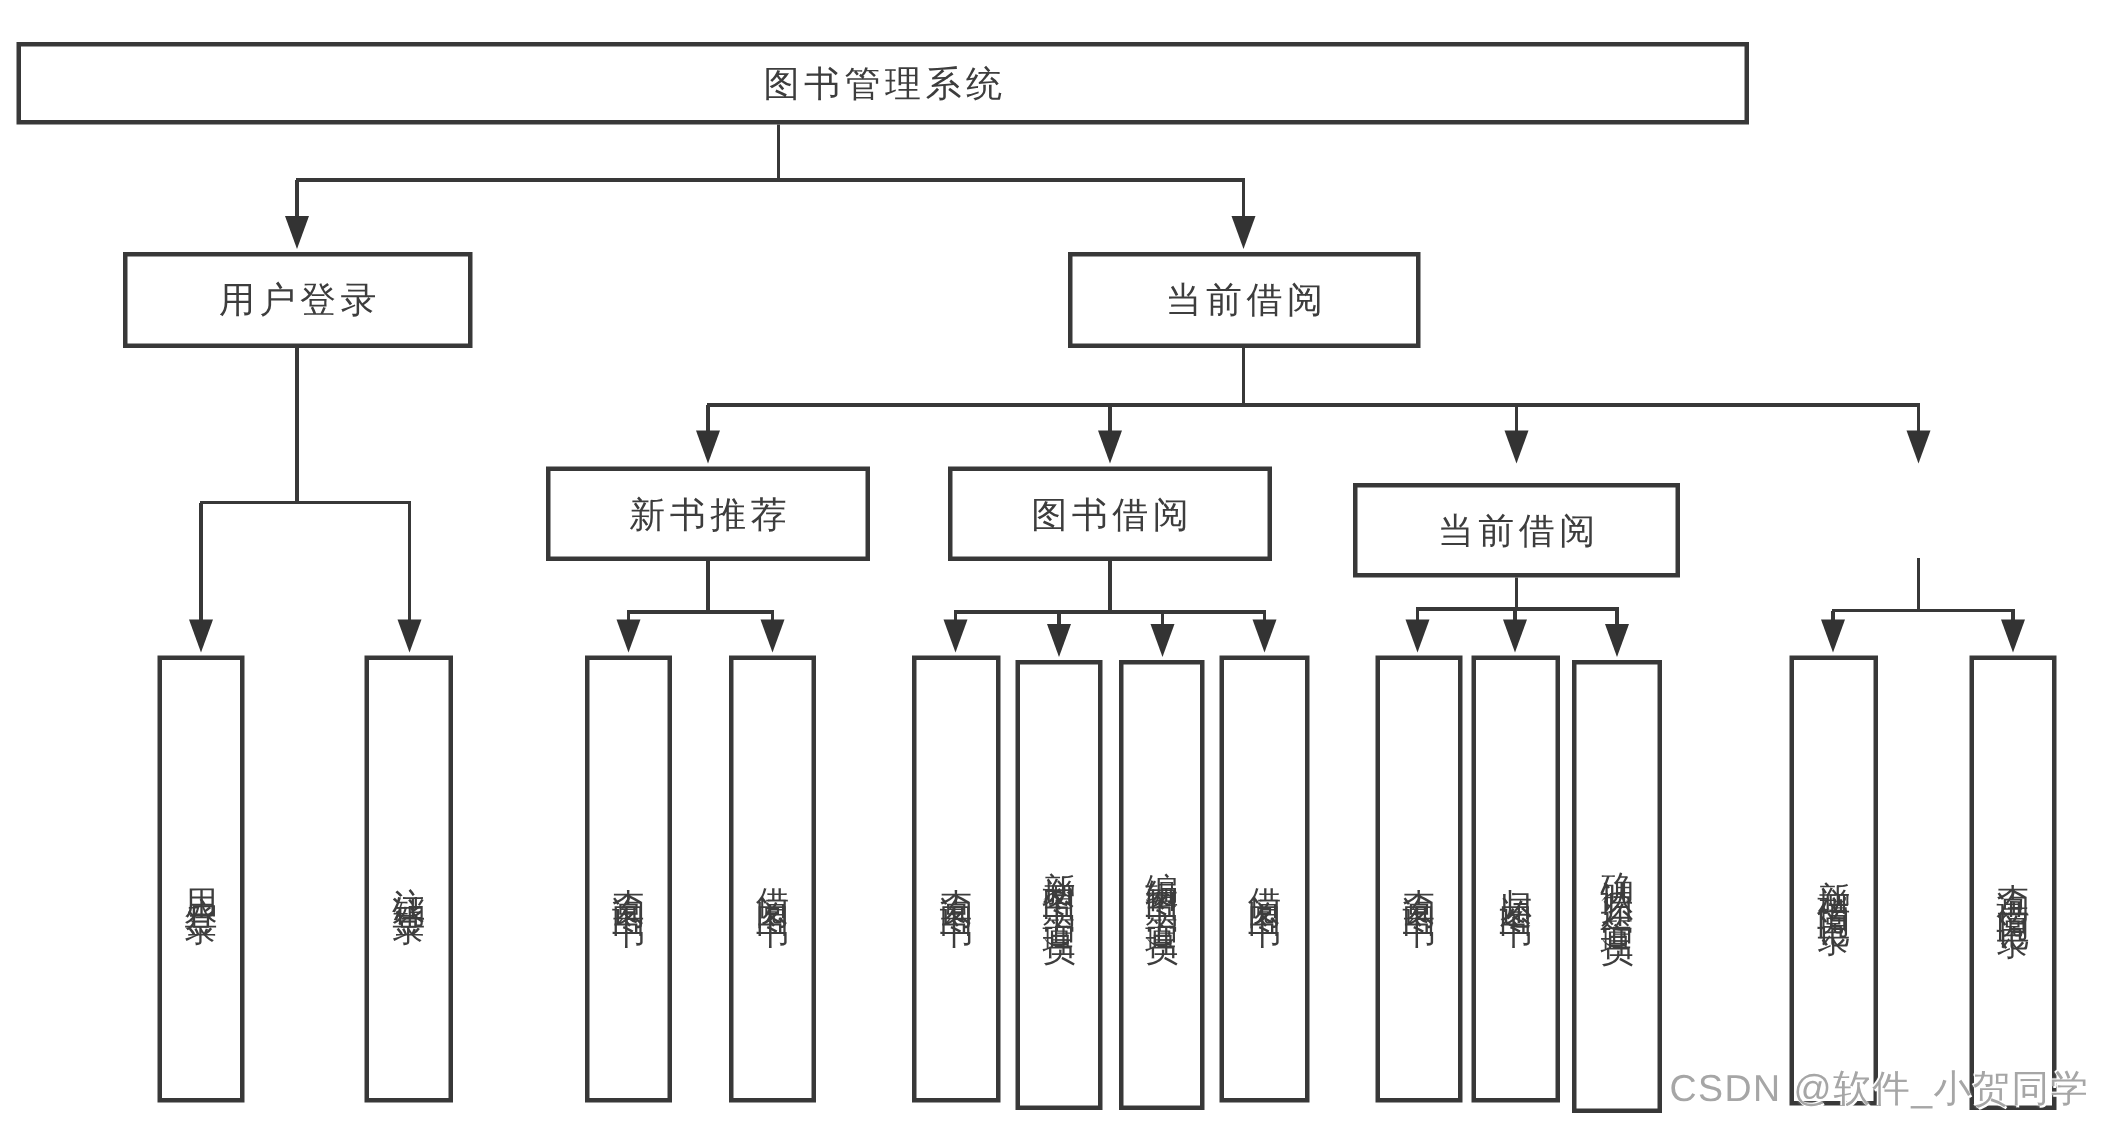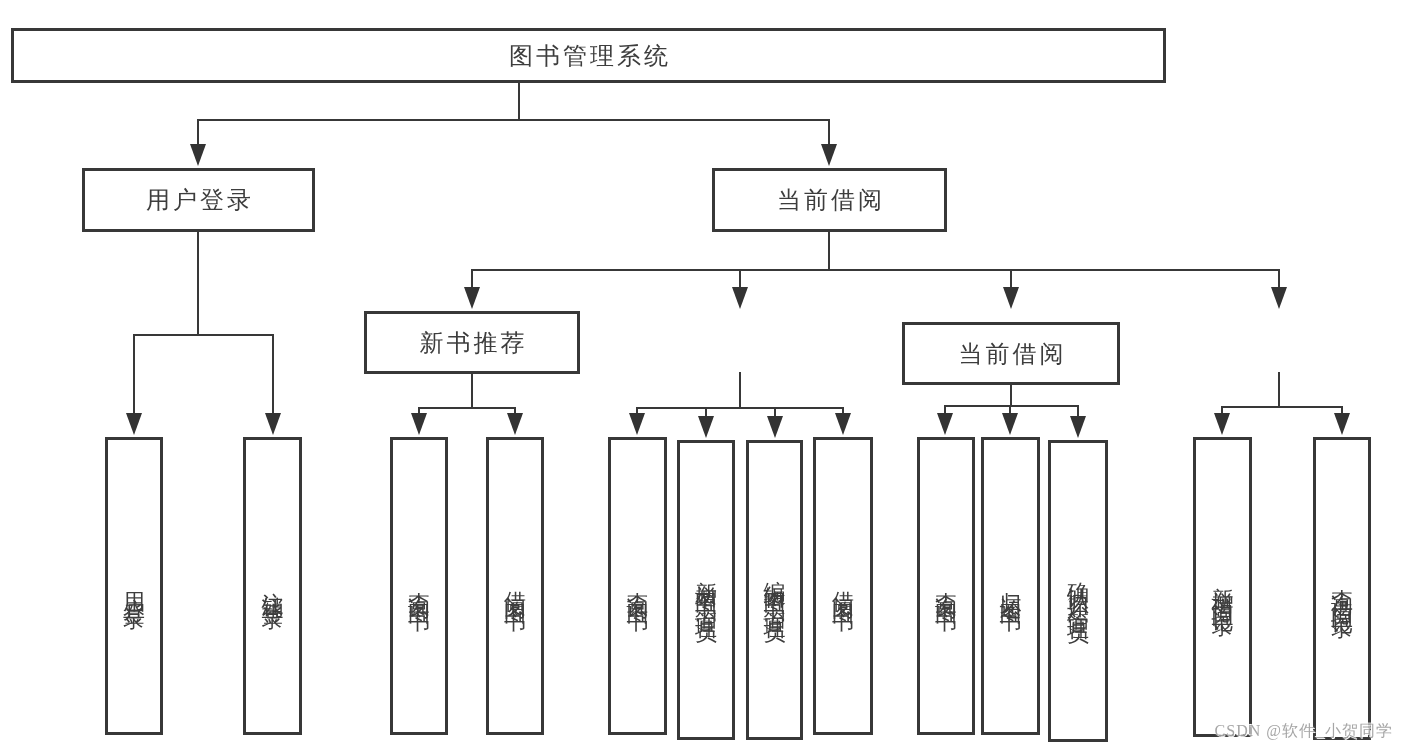--- a/index.html
+++ b/index.html
@@ -32,26 +32,25 @@
     writing-mode:vertical-rl;
     text-orientation:mixed;
     font-size:22px;
     letter-spacing:6px;
     line-height:1;
   }
   .watermark{
     position:absolute;
     right:12px;
     bottom:5px;
-    font-size:16px;
+    font-size:25px;
     letter-spacing:1px;
     color:#a6a6a6;
     text-shadow:1px 1px 0 #ffffff,-1px -1px 0 #ffffff,0 0 2px #ffffff;
     white-space:nowrap;
-    font-family:Liberation Serif, serif;
   }
 </style>
 </head>
 <body>
 
 <div id="stage">
 
   <svg id="connectors" width="1405" height="747" viewBox="0 0 1405 747">
     <path fill="none" stroke="#383838" stroke-width="2.5" shape-rendering="crispEdges" d="M519 66 L519 121
              M197 120 L830 120
@@ -108,20 +107,21 @@
       <polygon points="1334,413 1350,413 1342,435"></polygon>
     </g>
   </svg>
 
   <div class="box h" style="left:11px;top:28px;width:1155px;height:55px">图书管理系统</div>
 
   <div class="box h" style="left:82px;top:168px;width:233px;height:64px">用户登录</div>
   <div class="box h" style="left:712px;top:168px;width:235px;height:64px">当前借阅</div>
 
   <div class="box h" style="left:364px;top:311px;width:216px;height:63px">新书推荐</div>
+  <div class="box h" style="left:632px;top:311px;width:216px;height:63px">图书借阅</div>
   <div class="box h" style="left:902px;top:322px;width:218px;height:63px">当前借阅</div>
 
   <div class="box v" style="left:105px;top:437px;width:58px;height:298px">用户登录</div>
   <div class="box v" style="left:243px;top:437px;width:59px;height:298px">注销登录</div>
 
   <div class="box v" style="left:390px;top:437px;width:58px;height:298px">查询图书</div>
   <div class="box v" style="left:486px;top:437px;width:58px;height:298px">借阅图书</div>
 
   <div class="box v" style="left:608px;top:437px;width:59px;height:298px">查询图书</div>
   <div class="box v" style="left:677px;top:440px;width:58px;height:300px">新增图书（管理员）</div>

